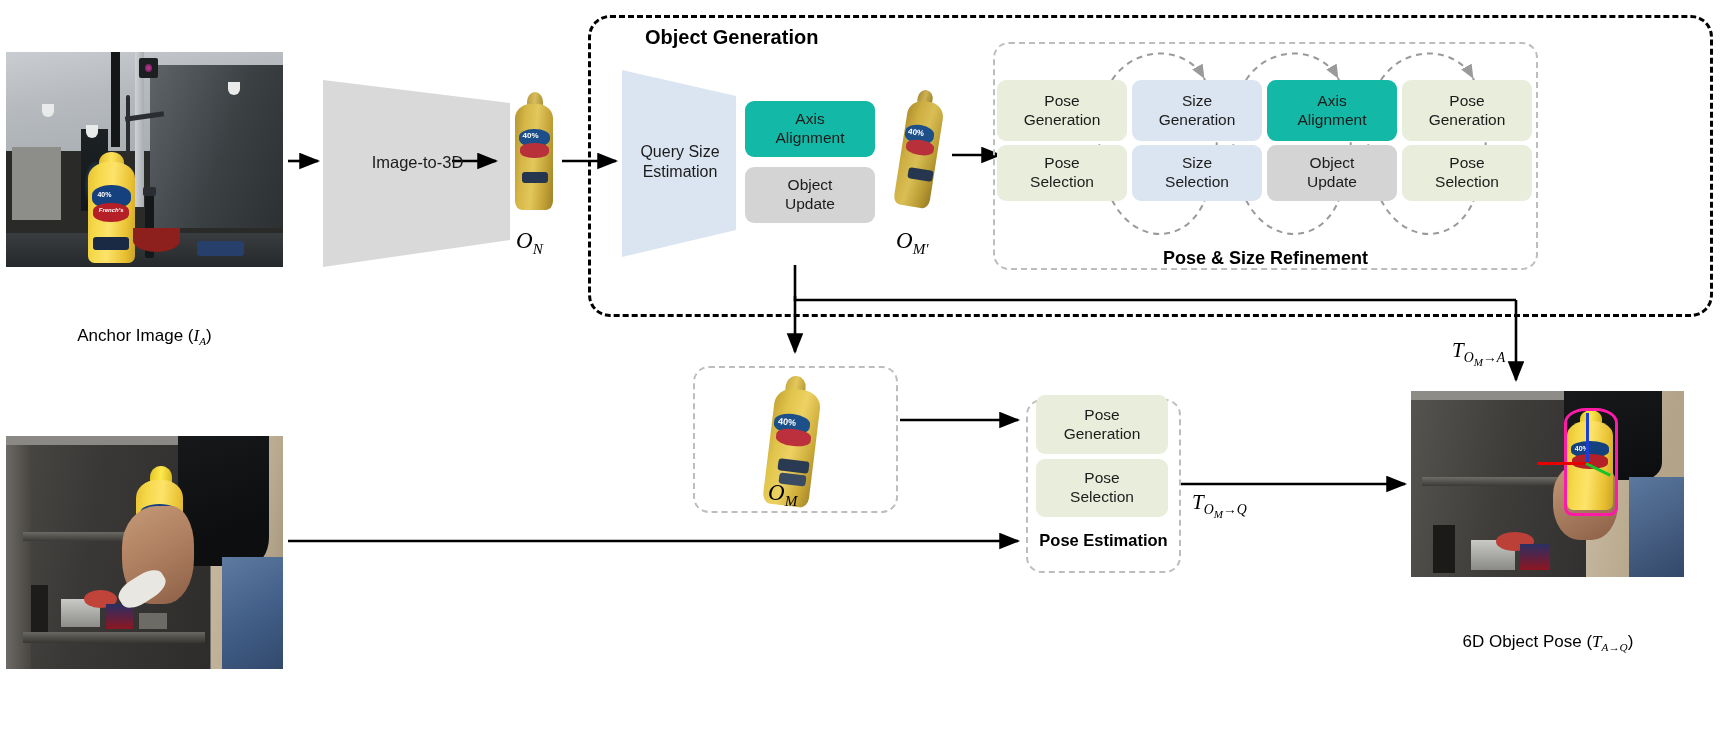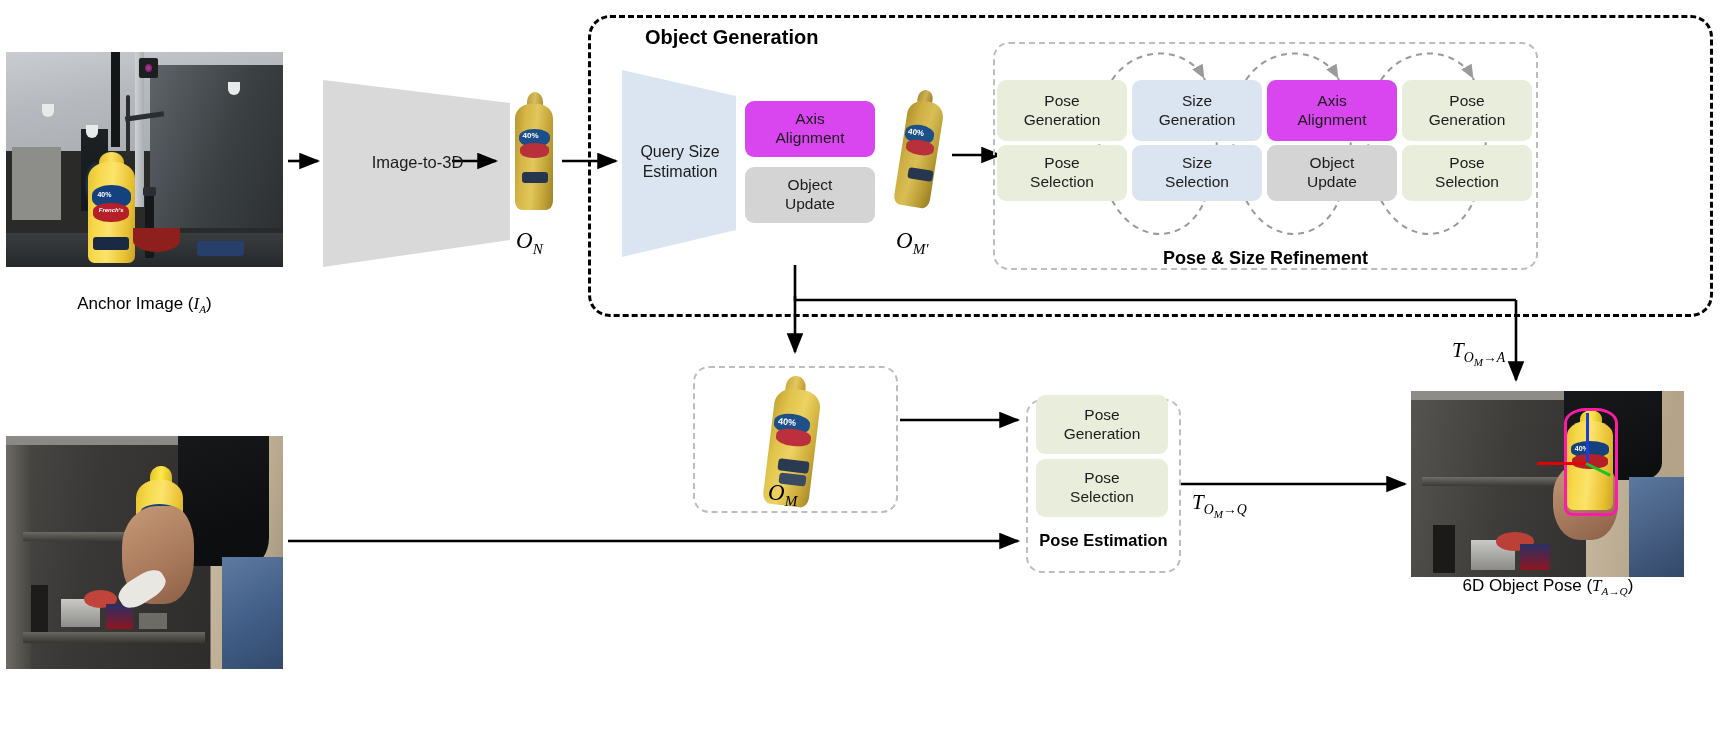--- a/index.html
+++ b/index.html
@@ -164,40 +164,41 @@
   .proc-box {
     position:absolute;
     border-radius: 9px;
     display:flex; align-items:center; justify-content:center;
     text-align:center; white-space:pre-line;
     font-size:15.5px; color:#1b1b1b; line-height:1.22;
     font-family:"Liberation Sans", sans-serif;
   }
   .green { background:#e8eedb; }
   .blue  { background:#dbe5f1; }
-  .peach { background:#d946ef; }
+  .peach { background:#14b8a6; }
   .grey  { background:#d4d4d4; }
 
   .dash-round {
     position:absolute;
     border: 2.2px dashed #bdbdbd;
     border-radius: 16px;
   }
   .dash-black {
     position:absolute;
     border: 3.2px dashed #000000;
     border-radius: 22px;
   }
   .cap-bold {
     position:absolute; font-weight:bold; color:#000;
     font-family:"Liberation Sans", sans-serif;
   }
   .cap-plain {
     position:absolute; color:#000;
     font-family:"Liberation Sans", sans-serif;
+    margin-top:32px;
   }
   .math {
     position:absolute; font-family:"Liberation Serif", serif;
     font-style:italic; color:#000; white-space:nowrap;
   }
   .math sub { font-size:.66em; font-style:italic; }
   svg.overlay { position:absolute; left:0; top:0; width:1724px; height:738px; pointer-events:none; }
 </style>
 </head>
 <body>
@@ -463,17 +464,17 @@
     <div class="lbl-blue" style="left:58.5%;top:27%;width:14%;height:9%;"></div>
     <div class="lbl-txt" style="left:60%;top:29%;font-size:7px;">40%</div>
     <div class="lbl-red" style="left:59%;top:34%;width:13%;height:8%;"></div>
 
     <div style="position:absolute;left:56%;top:9%;width:20%;height:58%;border:3px solid #ff1aa8;border-radius:40% 40% 16% 16% / 14% 14% 8% 8%;"></div>
 
     <div style="position:absolute;left:64%;top:12%;width:3px;height:26%;background:#1b3fd6;"></div>
     <div style="position:absolute;left:46%;top:38%;width:20%;height:3px;background:#e60000;"></div>
     <div style="position:absolute;left:64%;top:38%;width:10%;height:3px;background:#19c42a;transform:rotate(26deg);transform-origin:left center;"></div>
   </div>
-  <div class="cap-plain" style="left:1390px;top:576px;width:316px;text-align:center;font-size:17px;">
+  <div class="cap-plain" style="left:1390px;top:600px;width:316px;text-align:center;font-size:17px;">
     <span>6D Object Pose (</span><span class="math" style="position:relative;"><span>T</span><sub>A→Q</sub></span><span>)</span>
   </div>
 
 </div>
 
 </body></html>

